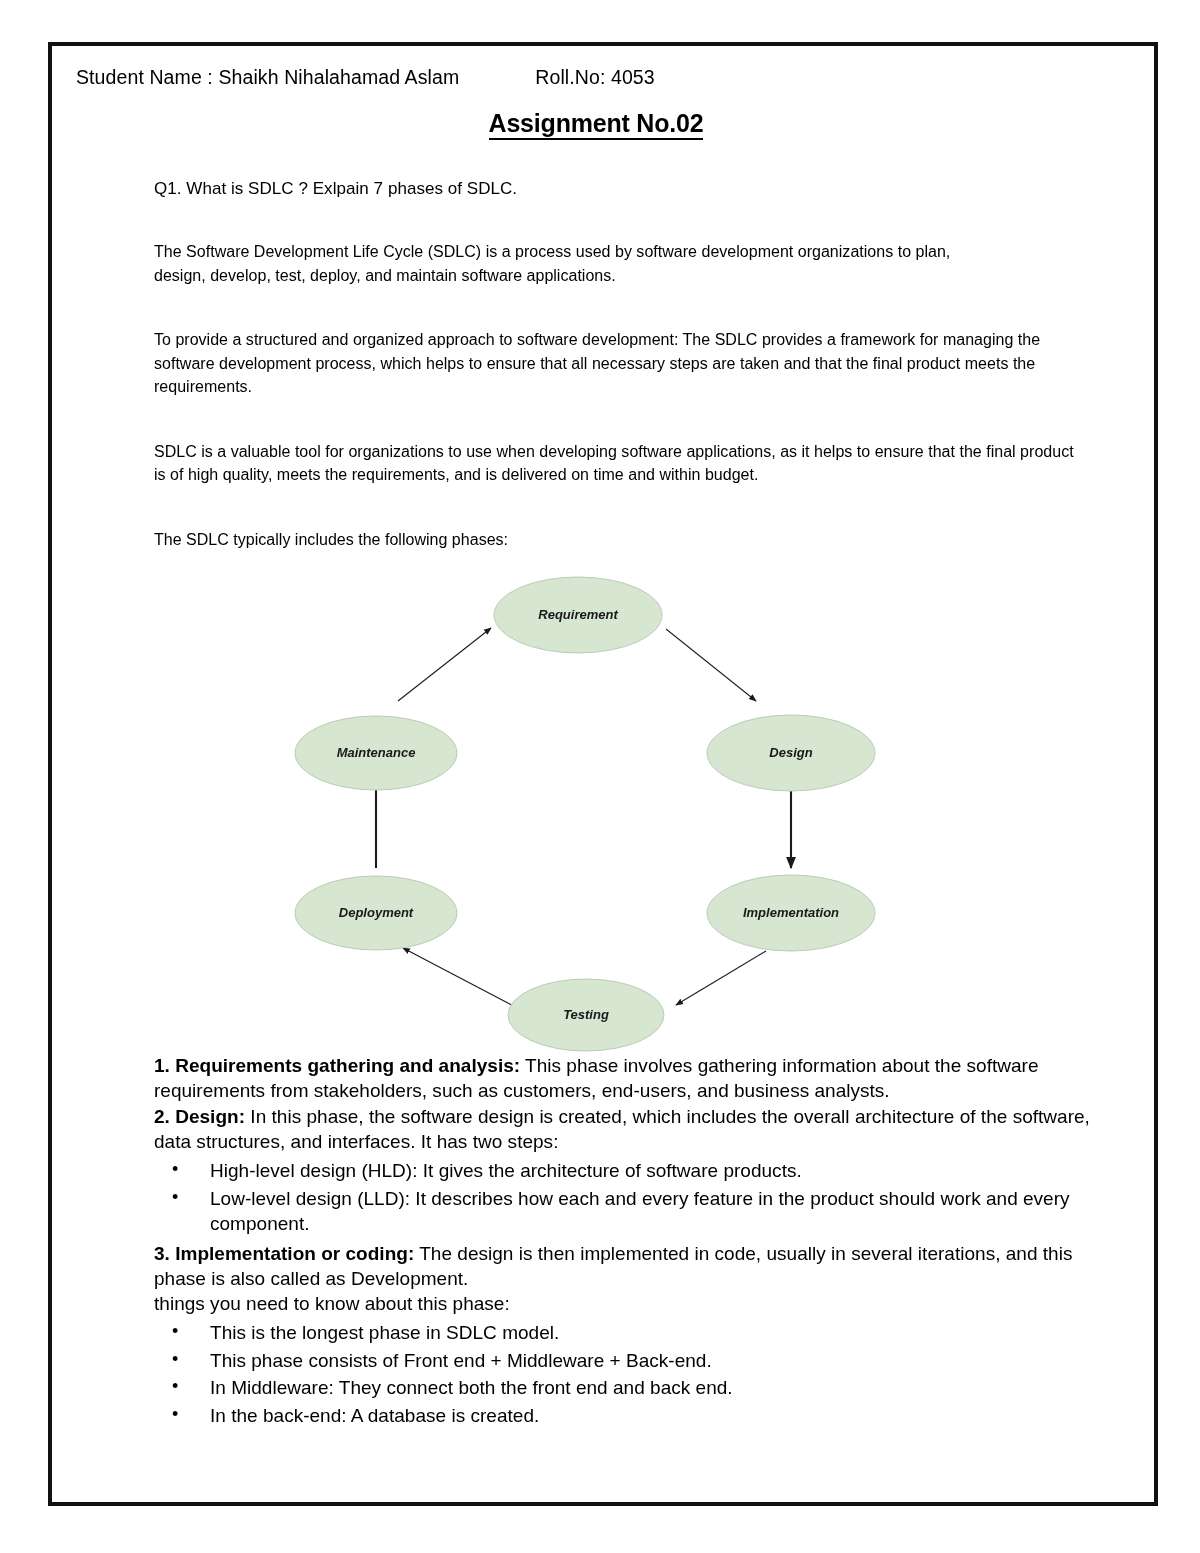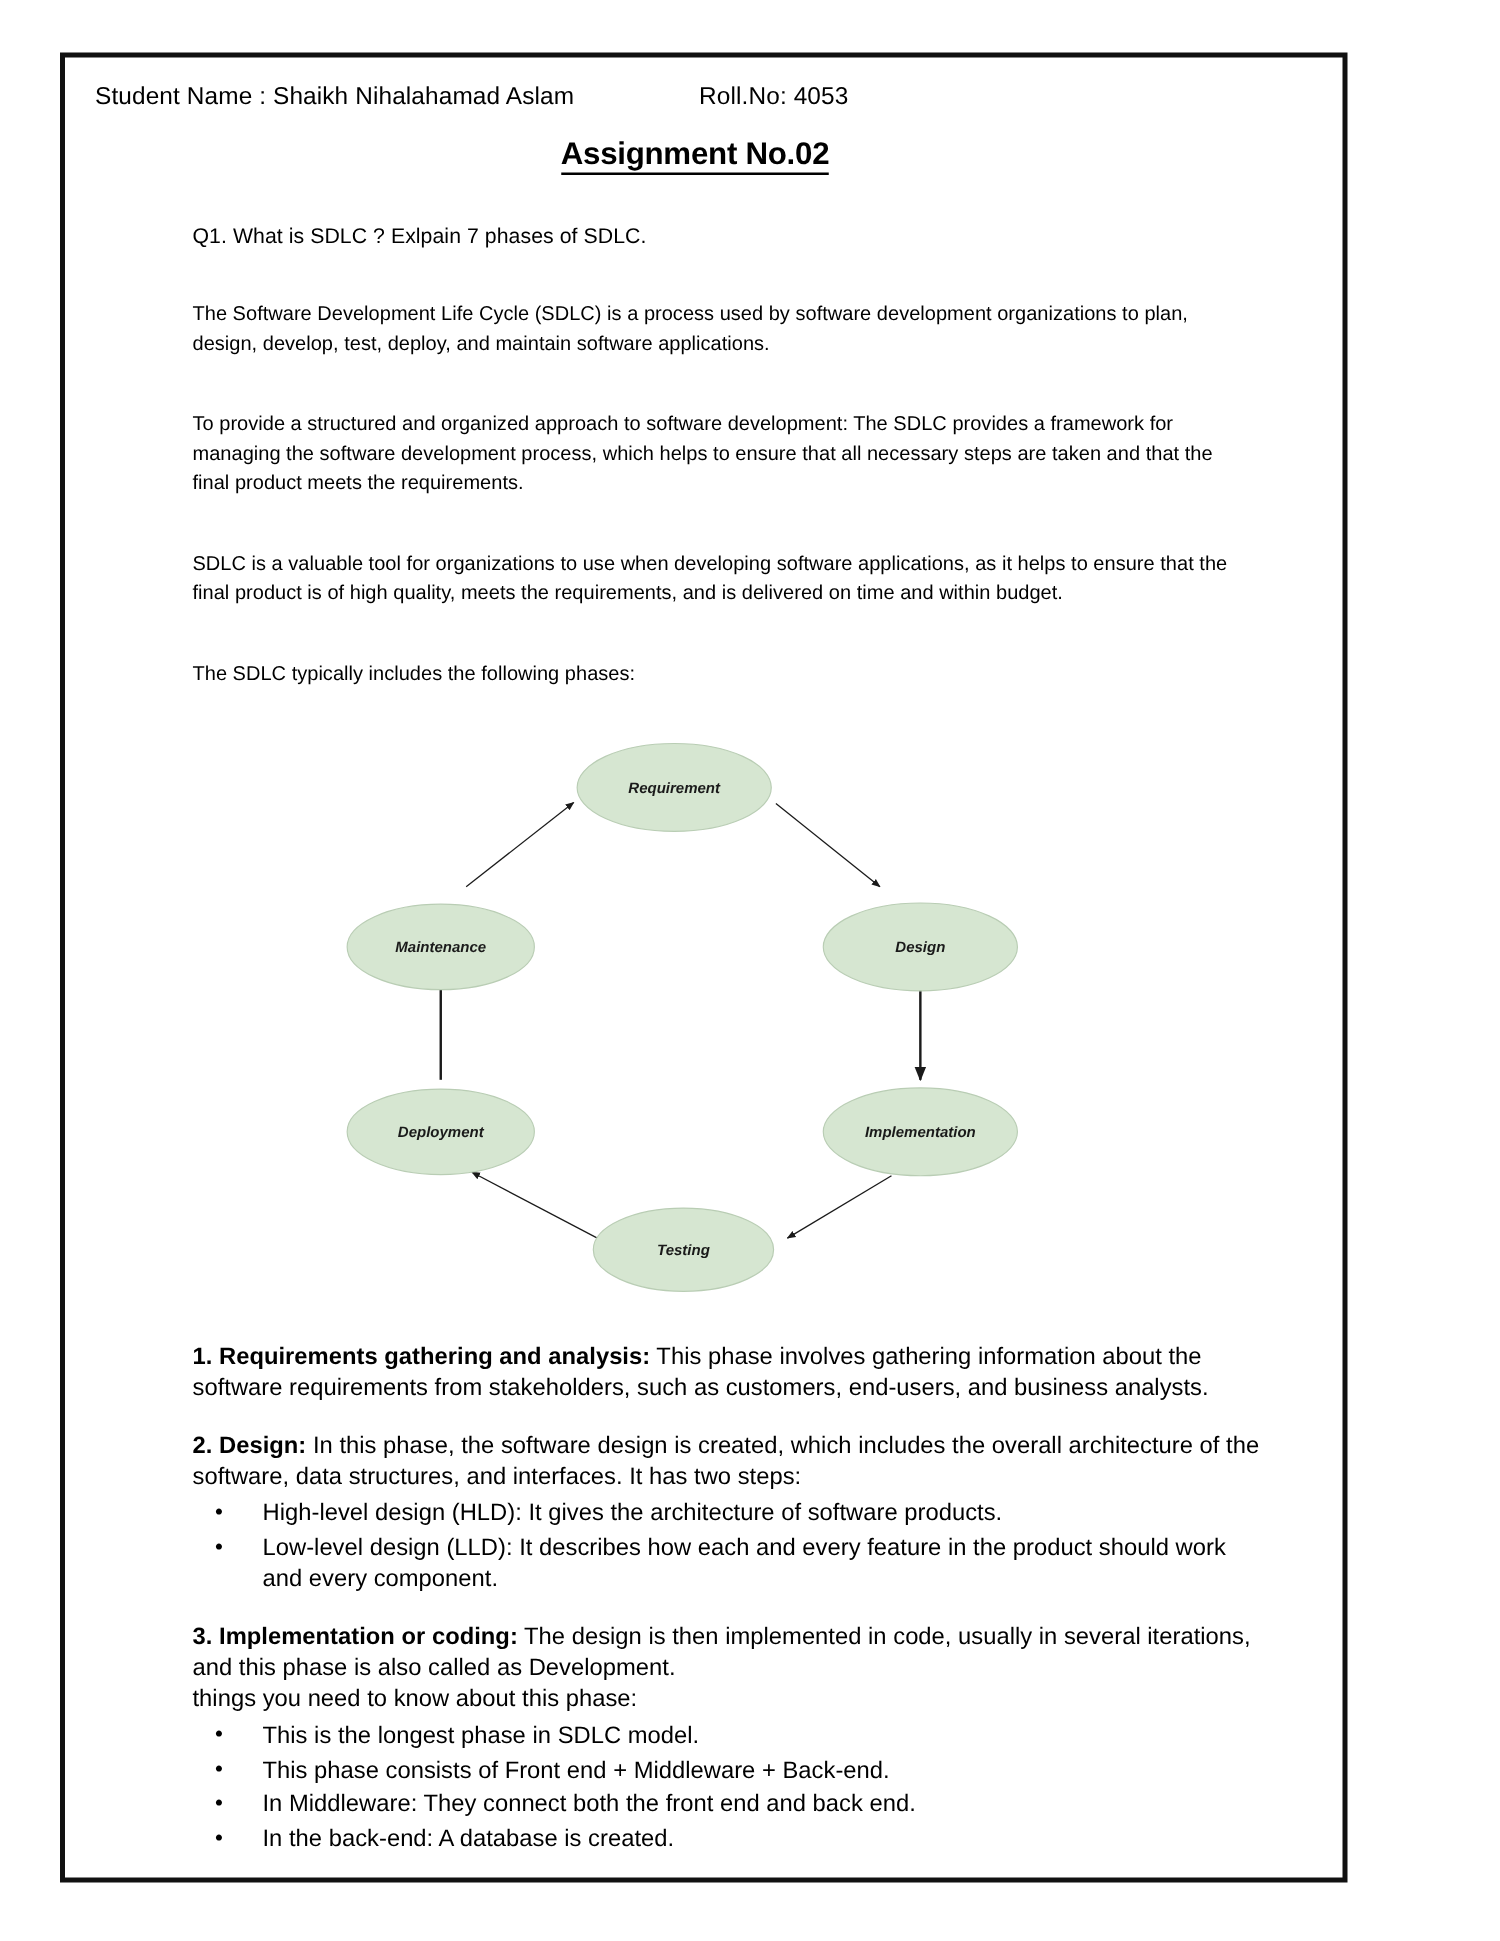--- a/index.html
+++ b/index.html
@@ -14,21 +14,21 @@
     font-family: "Liberation Sans", sans-serif;
     color: #000000;
     position: relative;
     overflow: hidden;
   }
 
   .page-frame {
     position: absolute;
     left: 48px;
     top: 42px;
-    width: 1030px;
+    width: 1110px;
     height: 1464px;
     border: 4px solid #111111;
     background: #ffffff;
   }
 
   .page-inner {
     position: absolute;
     left: 0;
     top: 0;
     right: 0;
@@ -39,21 +39,21 @@
   
   .header-line {
     display: flex;
     align-items: baseline;
     font-size: 19.5px;
     letter-spacing: 0.1px;
     padding-left: 10px;
     margin-top: 4px;
   }
   .header-name { white-space: pre; }
-  .header-roll { margin-left: 100px; white-space: pre; }
+  .header-roll { margin-left: 76px; white-space: pre; }
 
   .doc-title {
     text-align: center;
     font-size: 25px;
     font-weight: bold;
     margin-top: 20px;
     letter-spacing: -0.2px;
   }
   .doc-title span {
     border-bottom: 2.5px solid #000;
@@ -116,21 +116,20 @@
   .edge-thick { stroke-width: 2.1; }
 
   
   .sections {
     padding-left: 88px;
     padding-right: 30px;
   }
   .sect {
     font-size: 19px;
     line-height: 1.33;
-    margin-top: 20px;
     letter-spacing: 0.02px;
   }
   .sect b { font-weight: bold; }
   .sect-sub {
     font-size: 19px;
     line-height: 1.33;
     letter-spacing: 0.02px;
   }
 
   ul.bullets {

